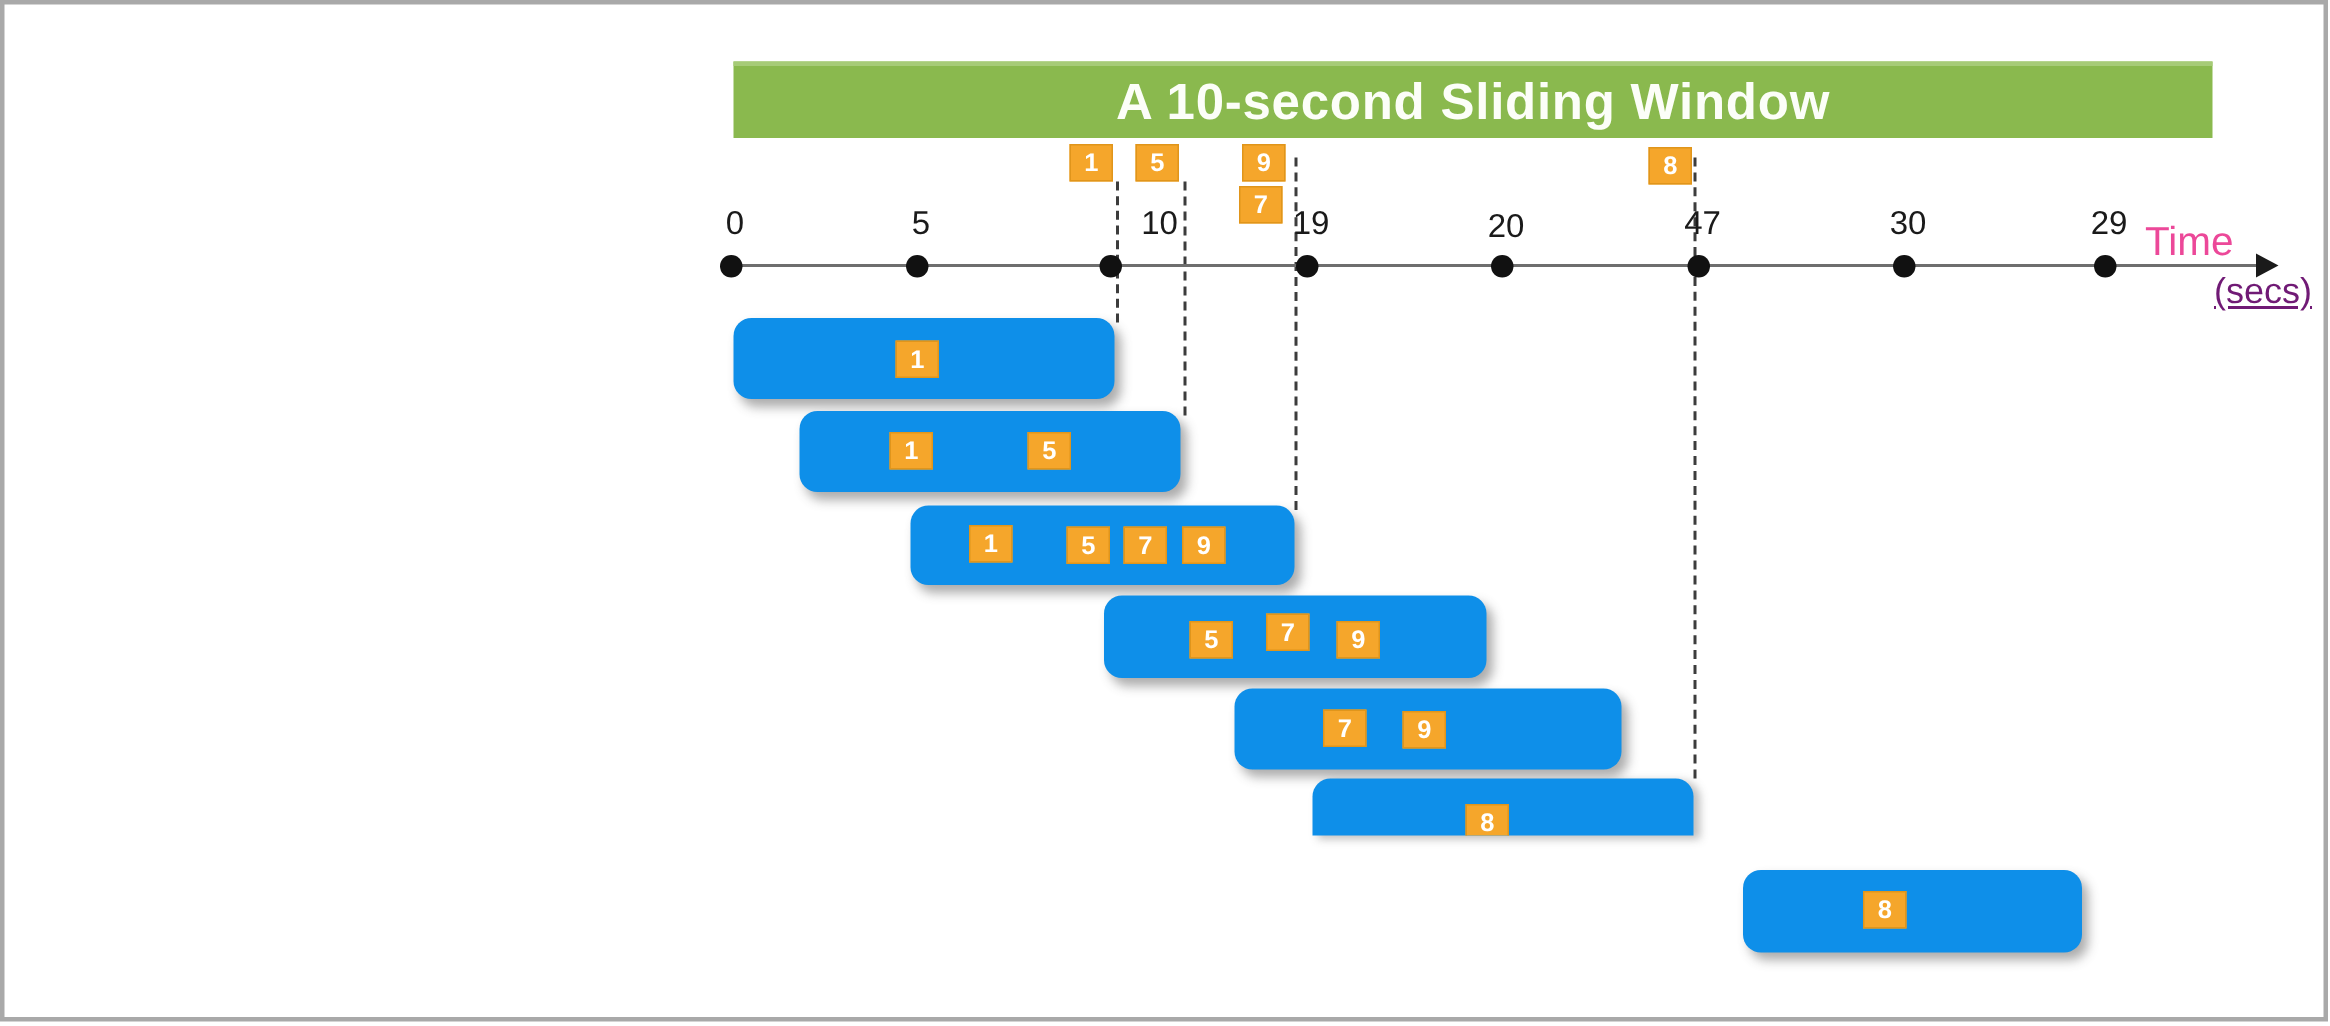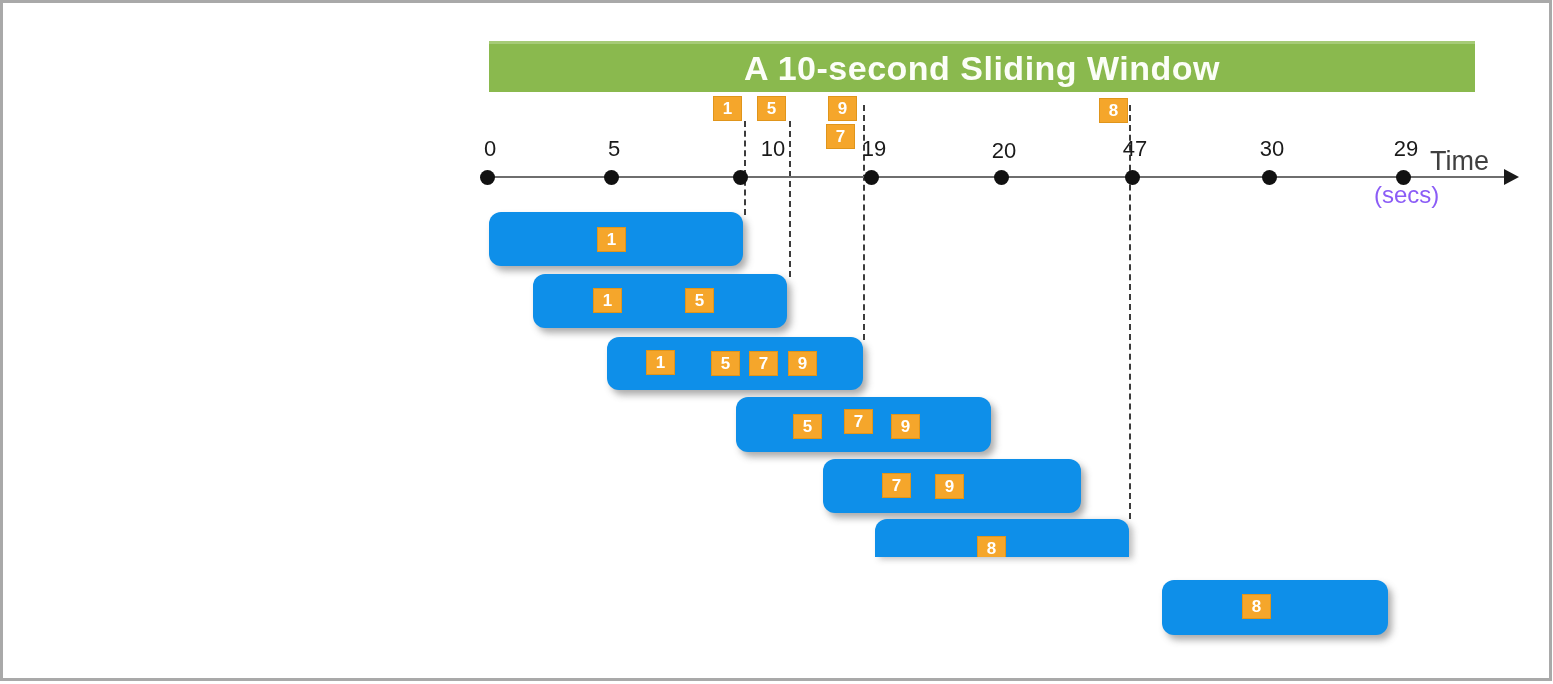--- a/index.html
+++ b/index.html
@@ -82,22 +82,22 @@
         <div class="tick-label" style="left: 874px; top: 136px;">19</div>
         <div class="dot" style="background: rgb(17, 17, 17); left: 994px; top: 170px;"></div>
         <div class="tick-label" style="left: 1004px; top: 120px; margin-top: 18px;">20</div>
         <div class="dot" style="background: rgb(17, 17, 17); left: 1125px; top: 170px;"></div>
         <div class="tick-label" style="left: 1135px; top: 136px;">47</div>
         <div class="dot" style="background: rgb(17, 17, 17); left: 1262px; top: 170px;"></div>
         <div class="tick-label" style="left: 1272px; top: 136px;">30</div>
         <div class="dot" style="background: rgb(17, 17, 17); left: 1396px; top: 170px;"></div>
         <div class="tick-label" style="left: 1406px; top: 136px;">29</div>
       </div>
-    <div class="unit-top" id="unit-top" style="left: 1430px; top: 146px; color: #404040;">Time</div>
-    <div class="unit-bottom" id="unit-bottom" style="left: 1374px; top: 181px; color: #8b5cf6;">(secs)</div>
+    <div class="unit-top" id="unit-top" style="left: 1430px; top: 146px; color: #ec4899;">Time</div>
+    <div class="unit-bottom" id="unit-bottom" style="left: 1476px; top: 181px; color: #701a75; text-decoration: underline;">(secs)</div>
   </div>
 
   <div id="markers">
       <div class="badge" style="left: 713px; top: 96px;">1</div>
       <div class="badge" style="left: 757px; top: 96px;">5</div>
       <div class="badge" style="left: 828px; top: 96px;">9</div>
       <div class="badge" style="left: 826px; top: 124px;">7</div>
       <div class="badge" style="left: 1099px; top: 98px;">8</div>
     </div>
 

